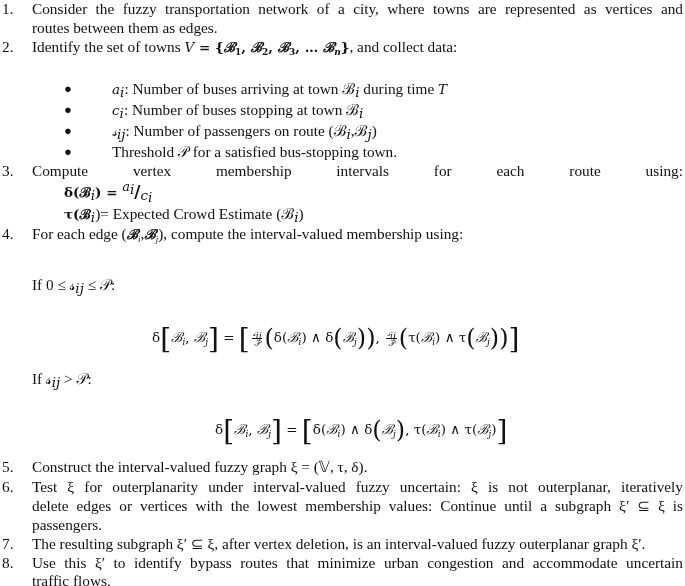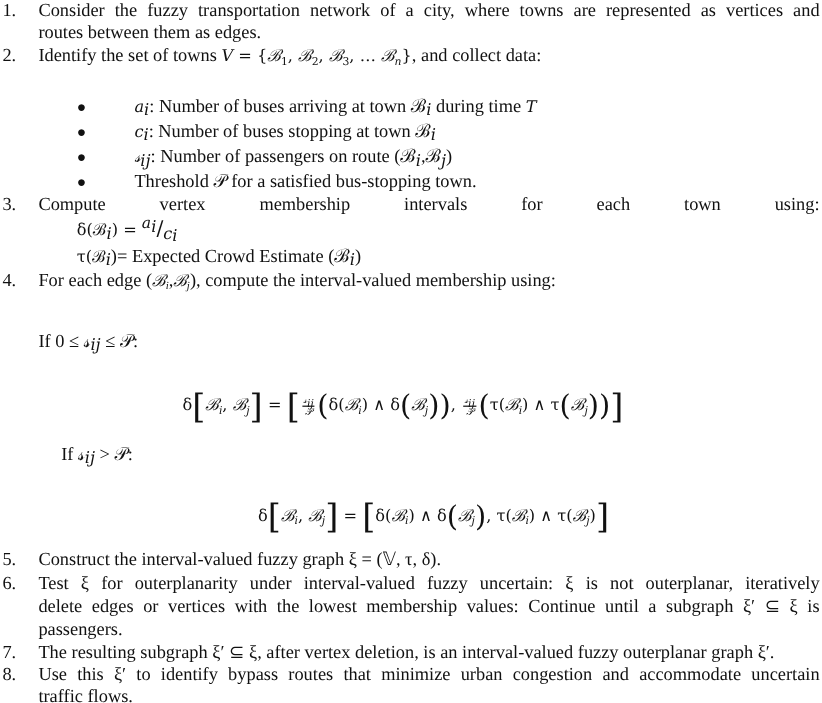--- a/index.html
+++ b/index.html
@@ -5,21 +5,21 @@
   html, body { margin: 0; padding: 0; background: #ffffff; }
   body {
     width: 685px; height: 586px; overflow: hidden; position: relative;
     font-family: "Liberation Serif", serif; color: #111; font-size: 15.3px;
   }
   .line { position: absolute; white-space: nowrap; line-height: 18px; }
   .num { position: absolute; left: 2px; }
   .txt { position: absolute; left: 32px; }
   .just { position: absolute; left: 32px; right: 2px; text-align: justify; text-align-last: justify; white-space: normal; }
   .m { font-style: italic; font-family: "DejaVu Serif", serif; font-size: 13.5px; }
-  .mu { font-family: "DejaVu Serif", serif; font-size: 13.5px; }
+  .mu { font-family: "DejaVu Serif", serif; font-size: 13.5px; font-weight: bold; }
   sub { font-size: 9px; vertical-align: -3px; line-height: 0; }
   .bullet { position: absolute; left: 64px; font-size: 13px; }
   .btxt { position: absolute; left: 112px; }
   .frac { display: inline-block; vertical-align: middle; text-align: center; font-size: 8px; line-height: 9px; margin: 13px 2px; }
   .frac .n { display: block; border-bottom: 0.8px solid #111; padding: 0 1px; }
   .frac .d { display: block; }
   .big { font-size: 24px; font-family: "DejaVu Serif", serif; vertical-align: -4px; line-height: 0; }
   .brk { font-size: 28px; font-family: "DejaVu Serif", serif; vertical-align: -6px; line-height: 0; font-weight: 200; }
   .eq { position: absolute; white-space: nowrap; font-family: "DejaVu Serif", serif; font-size: 13.5px; }
 </style>
@@ -58,21 +58,21 @@
 
 <div class="line" style="top:162px; width:685px;">
   <span class="num">3.</span>
   <span class="txt" style="left:32px; right:2px; display:flex; justify-content:space-between;text-align:center;">
     <span>Compute</span>
     <span>vertex</span>
     <span>membership</span>
     <span>intervals</span>
     <span>for</span>
     <span>each</span>
-    <span>town</span>
+    <span>route</span>
     <span>using:</span>
   </span>
 </div>
 <div class="line" style="top:182px; left:64px;">
   <span class="mu">δ(ℬ</span><sub class="m"><i>i</i></sub><span class="mu">) = </span>
   <span class="m" style="position:relative; top:-6px; font-size:13px;">a</span><sub class="m" style="vertical-align:3px;"><i>i</i></sub><span class="mu" style="font-size:17px;">/</span><span class="m" style="position:relative; top:3px;">c</span><sub class="m" style="vertical-align:-5px;"><i>i</i></sub>
 </div>
 <div class="line" style="top:205px; left:64px;">
   <span class="mu">τ(ℬ</span><sub class="m"><i>i</i></sub><span>)= Expected Crowd Estimate (ℬ</span><sub class="m"><i>i</i></sub>)
 </div>
@@ -83,21 +83,21 @@
 </div>
 
 <div class="line" style="top:276px; left:32px;text-align:center;">
   <span>If 0 ≤ 𝓈</span><sub class="m"><i>ij</i></sub><span> ≤ 𝒫:</span>
 </div>
 
 <div class="eq" style="top:316px; left:152px;">
   δ<span class="brk">[</span><i>ℬ</i><sub><i>i</i></sub>, <i>ℬ</i><sub><i>j</i></sub><span class="brk">]</span> = <span class="brk">[</span><span class="frac"><span class="n"><i>𝓈<sub>ij</sub></i></span><span class="d"><i>𝒫</i></span></span><span class="big">(</span>δ(<i>ℬ</i><sub><i>i</i></sub>) ∧ δ<span class="big">(</span><i>ℬ</i><sub><i>j</i></sub><span class="big">)</span><span class="big">)</span>, <span class="frac"><span class="n"><i>𝓈<sub>ij</sub></i></span><span class="d"><i>𝒫</i></span></span><span class="big">(</span>τ(<i>ℬ</i><sub><i>i</i></sub>) ∧ τ<span class="big">(</span><i>ℬ</i><sub><i>j</i></sub><span class="big">)</span><span class="big">)</span><span class="brk">]</span>
 </div>
 
-<div class="line" style="top:370px; left:32px;margin-left:19px;">
+<div class="line" style="top:370px; left:32px;">
   <span>If 𝓈</span><sub class="m"><i>ij</i></sub><span> &gt; 𝒫:</span>
 </div>
 
 <div class="eq" style="top:420px; left:215px;">
   δ<span class="brk">[</span><i>ℬ</i><sub><i>i</i></sub>, <i>ℬ</i><sub><i>j</i></sub><span class="brk">]</span> = <span class="brk">[</span>δ(<i>ℬ</i><sub><i>i</i></sub>) ∧ δ<span class="big">(</span><i>ℬ</i><sub><i>j</i></sub><span class="big">)</span>, τ(<i>ℬ</i><sub><i>i</i></sub>) ∧ τ(<i>ℬ</i><sub><i>j</i></sub>)<span class="brk">]</span>
 </div>
 
 <div class="line" style="top:458px; width:685px;">
   <span class="num">5.</span>
   <span class="txt">Construct the interval-valued fuzzy graph ξ = (𝕍, τ, δ).</span>

